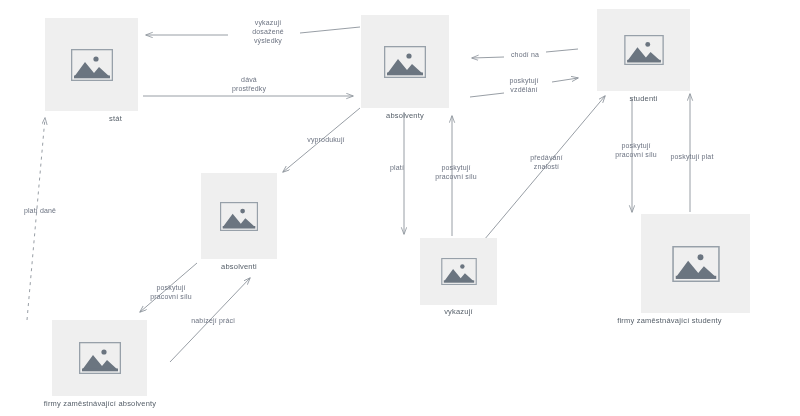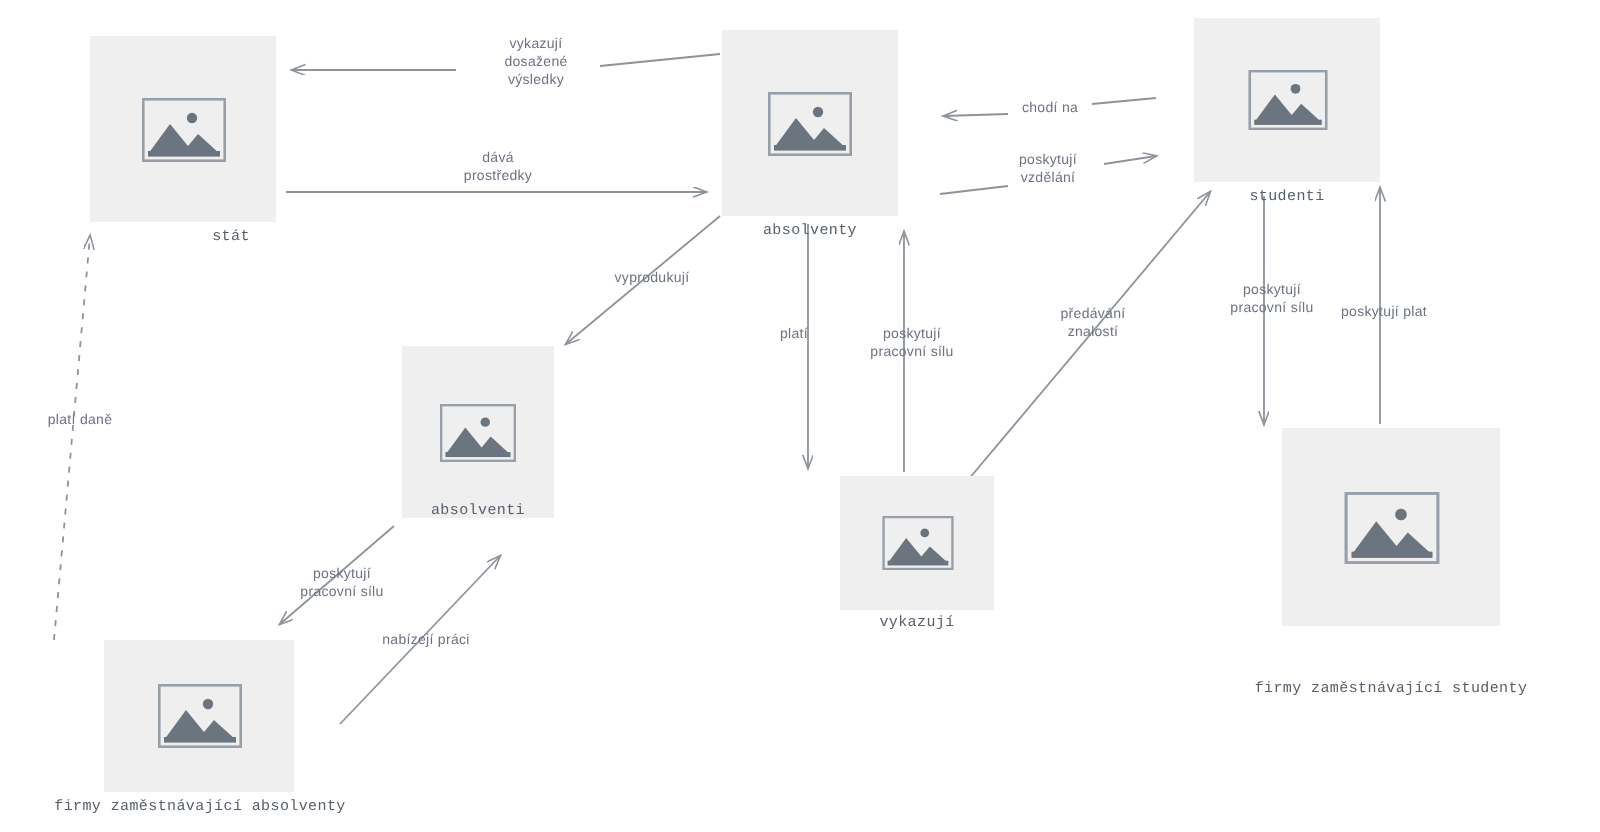--- a/index.html
+++ b/index.html
@@ -25,21 +25,21 @@
     position: absolute;
     box-sizing: border-box;
     background: #efefef;
     display: flex;
     align-items: center;
     justify-content: center;
   }
   .node-caption {
     position: absolute;
     text-align: center;
-    font-family: Liberation Mono, monospace;
+    font-family: Liberation Sans, sans-serif;
     font-size: 7.5px;
     color: #57606a;
     letter-spacing: 0.2px;
     white-space: nowrap;
     line-height: 10px;
   }
   .edge-label {
     position: absolute;
     text-align: center;
     font-family: "Liberation Sans", sans-serif;
@@ -153,41 +153,41 @@
 <div class="node-caption" style="left:597px; top:94px; width:93px;">studenti</div>
 
 <div class="node" style="left:201px; top:173px; width:76px; height:86px;">
   <svg class="ph" width="38" height="29" viewBox="0 0 42 32">
     <rect x="0.6" y="0.6" width="40.8" height="30.8" fill="none" stroke="#97a0a9" stroke-width="1.4"></rect>
     <circle cx="25" cy="10" r="2.6" fill="#6b7580"></circle>
     <path d="M3 28 L14 13 L23 24 L28 18 L39 28 Z" fill="#6b7580"></path>
     <rect x="3" y="26.5" width="36" height="2.8" fill="#6b7580"></rect>
   </svg>
 </div>
-<div class="node-caption" style="left:201px; top:251px; width:76px;text-align:center;">absolventi</div>
+<div class="node-caption" style="left:201px; top:262px; width:76px;text-align:center;">absolventi</div>
 
 <div class="node" style="left:420px; top:238px; width:77px; height:67px;">
   <svg class="ph" width="36" height="27" viewBox="0 0 42 32">
     <rect x="0.6" y="0.6" width="40.8" height="30.8" fill="none" stroke="#97a0a9" stroke-width="1.4"></rect>
     <circle cx="25" cy="10" r="2.6" fill="#6b7580"></circle>
     <path d="M3 28 L14 13 L23 24 L28 18 L39 28 Z" fill="#6b7580"></path>
     <rect x="3" y="26.5" width="36" height="2.8" fill="#6b7580"></rect>
   </svg>
 </div>
 <div class="node-caption" style="left:420px; top:307px; width:77px;">vykazují</div>
 
 <div class="node" style="left:641px; top:214px; width:109px; height:99px;">
   <svg class="ph" width="48" height="36" viewBox="0 0 42 32">
     <rect x="0.6" y="0.6" width="40.8" height="30.8" fill="none" stroke="#97a0a9" stroke-width="1.4"></rect>
     <circle cx="25" cy="10" r="2.6" fill="#6b7580"></circle>
     <path d="M3 28 L14 13 L23 24 L28 18 L39 28 Z" fill="#6b7580"></path>
     <rect x="3" y="26.5" width="36" height="2.8" fill="#6b7580"></rect>
   </svg>
 </div>
-<div class="node-caption" style="left:626px; top:316px; width:139px;margin-top:24px;">firmy zaměstnávající studenty</div>
+<div class="node-caption" style="left:600px; top:316px; width:139px;">firmy zaměstnávající studenty</div>
 
 <div class="node" style="left:52px; top:320px; width:95px; height:76px;">
   <svg class="ph" width="42" height="32" viewBox="0 0 42 32">
     <rect x="0.6" y="0.6" width="40.8" height="30.8" fill="none" stroke="#97a0a9" stroke-width="1.4"></rect>
     <circle cx="25" cy="10" r="2.6" fill="#6b7580"></circle>
     <path d="M3 28 L14 13 L23 24 L28 18 L39 28 Z" fill="#6b7580"></path>
     <rect x="3" y="26.5" width="36" height="2.8" fill="#6b7580"></rect>
   </svg>
 </div>
 <div class="node-caption" style="left:25px; top:399px; width:150px;">firmy zaměstnávající absolventy</div>

